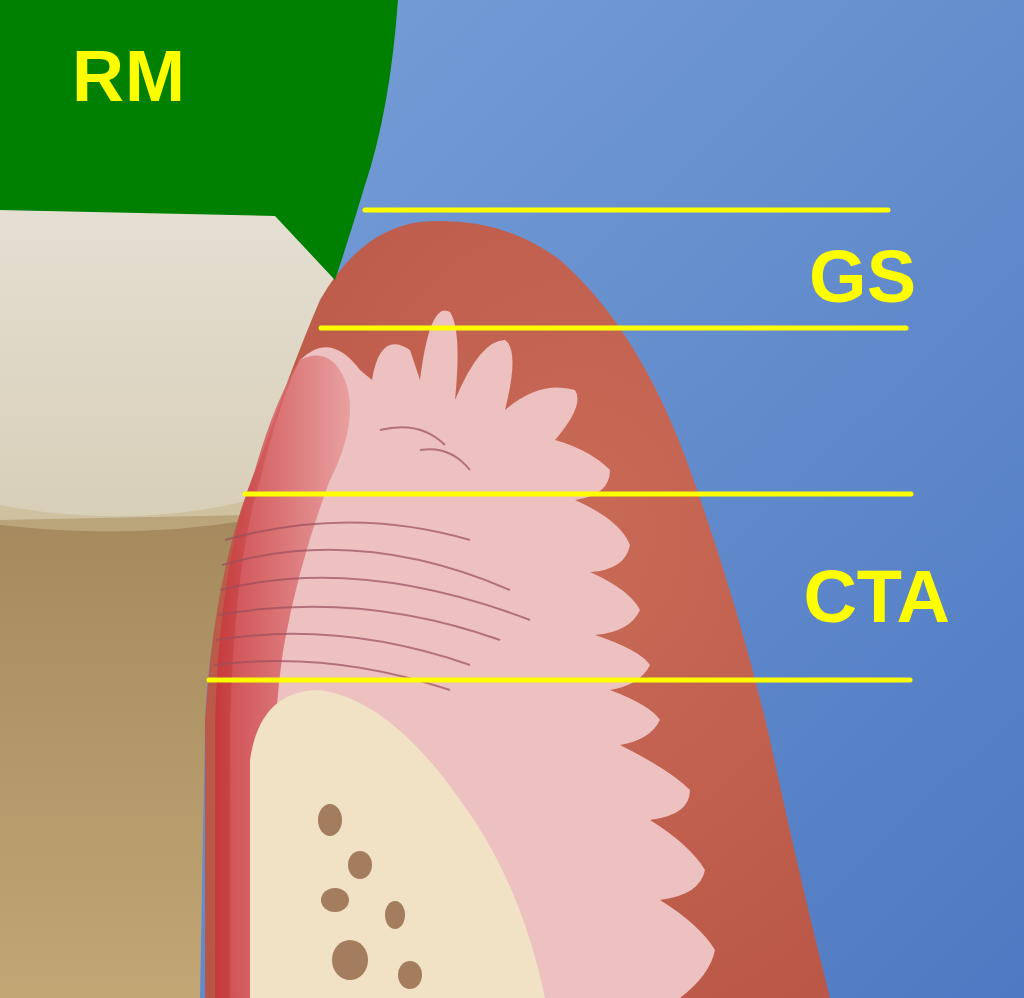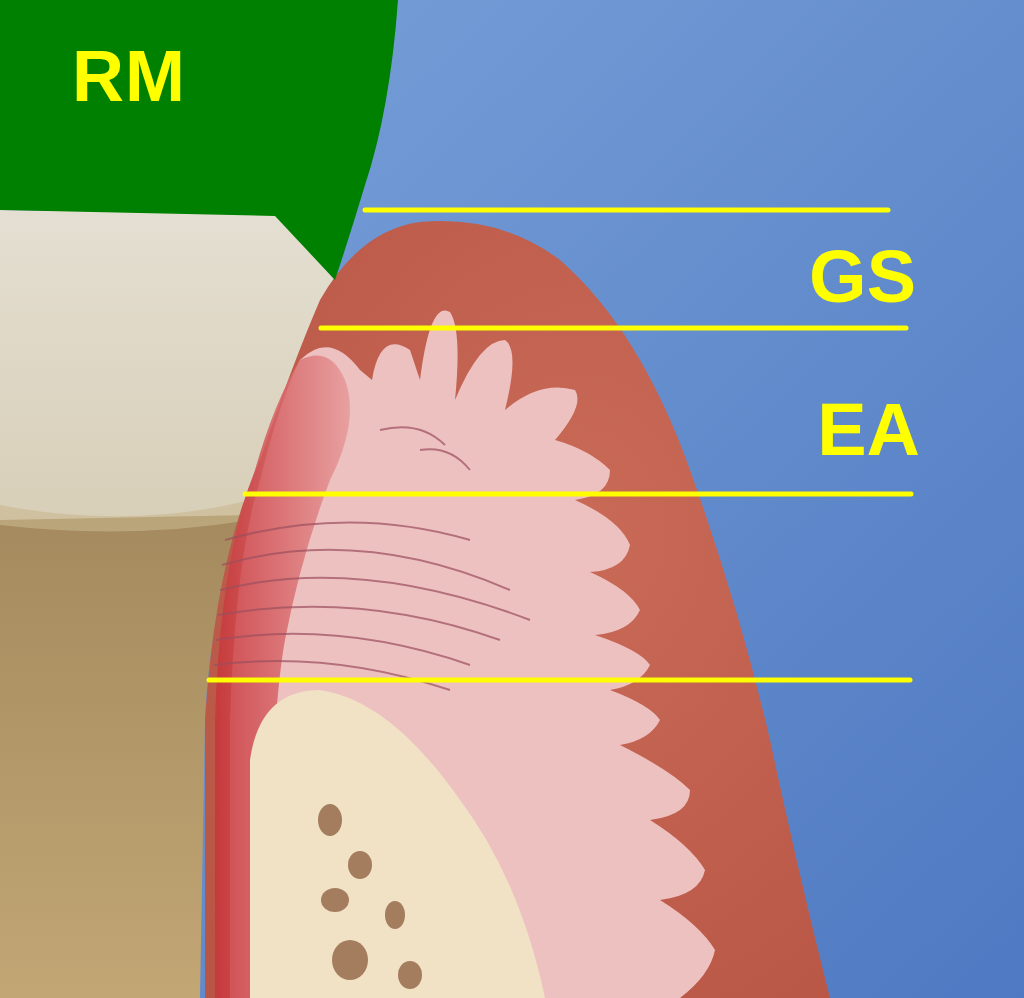--- a/index.html
+++ b/index.html
@@ -99,14 +99,14 @@
     <g stroke="#ffff00" stroke-width="5" stroke-linecap="round">
       <line x1="365" y1="210" x2="888" y2="210"></line>
       <line x1="321" y1="328" x2="906" y2="328"></line>
       <line x1="245" y1="494" x2="911" y2="494"></line>
       <line x1="209" y1="680" x2="910" y2="680"></line>
     </g>
   </svg>
 
   <div id="lbl-rm" class="label">RM</div>
   <div id="lbl-gs" class="label">GS</div>
-  <div id="lbl-ea" class="label">EA</div>
+  <div id="lbl-cta" class="label">CTA</div>
 </div>
 
 </body></html>

